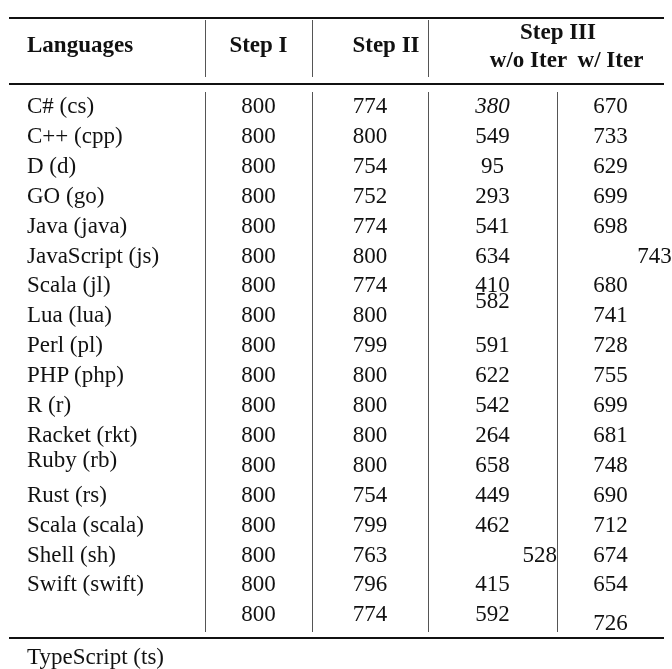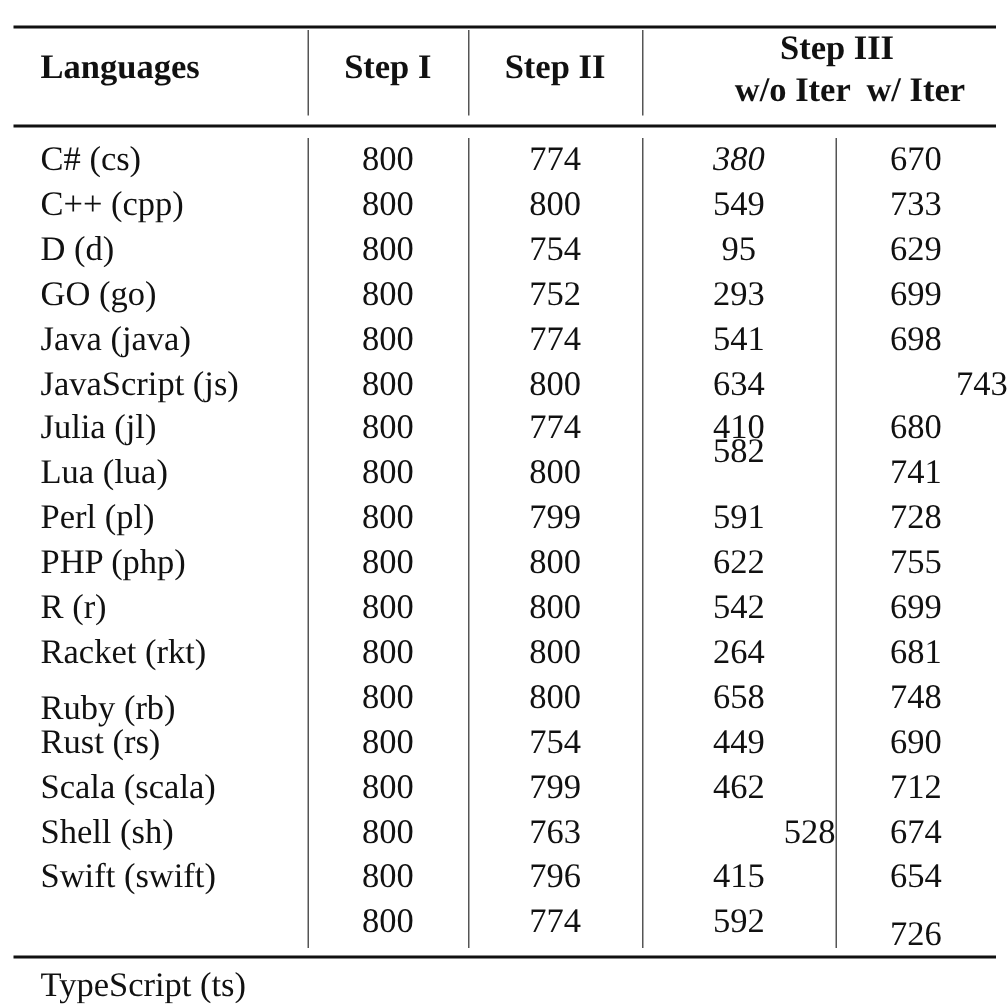--- a/index.html
+++ b/index.html
@@ -30,21 +30,21 @@
   <div class="vline" style="left:205px; top:20px; height:57px;"></div>
   <div class="vline" style="left:312px; top:20px; height:57px;"></div>
   <div class="vline" style="left:428px; top:20px; height:57px;"></div>
   <div class="vline" style="left:205px; top:92px; height:540px;"></div>
   <div class="vline" style="left:312px; top:92px; height:540px;"></div>
   <div class="vline" style="left:428px; top:92px; height:540px;"></div>
   <div class="vline" style="left:557px; top:92px; height:540px;"></div>
 
   <div class="hdr" style="left:27px; top:32px; text-align:left;">Languages</div>
   <div class="hdr" style="left:205px; width:107px; top:32px;">Step I</div>
-  <div class="hdr" style="left:312px; width:116px; top:32px;">Step II</div>
+  <div class="hdr" style="left:312px; width:116px; top:32px;padding-left:16px;">Step II</div>
   <div class="hdr" style="left:440px; width:236px; top:19px;">Step III</div>
   <div class="hdr" style="left:428px; width:123px; top:47px;padding-left:39px;">w/o Iter</div>
   <div class="hdr" style="left:551px; width:119px; top:47px;">w/ Iter</div>
 
   <div id="rows">
       <div>
         <div class="cell lang" style="top: 91px;">C# (cs)</div>
         <div class="cell num c1" style="top: 91px;">800</div>
         <div class="cell num c2" style="top: 91px;">774</div>
         <div class="cell num c3" style="top: 91px; font-style: italic;">380</div>
@@ -79,21 +79,21 @@
         <div class="cell num c4" style="top: 210.6px;">698</div>
       </div>
       <div>
         <div class="cell lang" style="top: 240.5px;">JavaScript (js)</div>
         <div class="cell num c1" style="top: 240.5px;">800</div>
         <div class="cell num c2" style="top: 240.5px;">800</div>
         <div class="cell num c3" style="top: 240.5px;">634</div>
         <div class="cell num c4" style="top: 240.5px; padding-left: 44px;">743</div>
       </div>
       <div>
-        <div class="cell lang" style="top: 270.4px;">Julia (jl)</div>
+        <div class="cell lang" style="top: 270.4px;">Scala (jl)</div>
         <div class="cell num c1" style="top: 270.4px;">800</div>
         <div class="cell num c2" style="top: 270.4px;">774</div>
         <div class="cell num c3" style="top: 270.4px;">410</div>
         <div class="cell num c4" style="top: 270.4px;">680</div>
       </div>
       <div>
         <div class="cell lang" style="top: 300.3px;">Lua (lua)</div>
         <div class="cell num c1" style="top: 300.3px;">800</div>
         <div class="cell num c2" style="top: 300.3px;">800</div>
         <div class="cell num c3" style="top: 286px;">582</div>
@@ -121,21 +121,21 @@
         <div class="cell num c4" style="top: 390px;">699</div>
       </div>
       <div>
         <div class="cell lang" style="top: 419.9px;">Racket (rkt)</div>
         <div class="cell num c1" style="top: 419.9px;">800</div>
         <div class="cell num c2" style="top: 419.9px;">800</div>
         <div class="cell num c3" style="top: 419.9px;">264</div>
         <div class="cell num c4" style="top: 419.9px;">681</div>
       </div>
       <div>
-        <div class="cell lang" style="top: 457px;">Ruby (rb)</div>
+        <div class="cell lang" style="top: 445px;">Ruby (rb)</div>
         <div class="cell num c1" style="top: 449.8px;">800</div>
         <div class="cell num c2" style="top: 449.8px;">800</div>
         <div class="cell num c3" style="top: 449.8px;">658</div>
         <div class="cell num c4" style="top: 449.8px;">748</div>
       </div>
       <div>
         <div class="cell lang" style="top: 479.7px;">Rust (rs)</div>
         <div class="cell num c1" style="top: 479.7px;">800</div>
         <div class="cell num c2" style="top: 479.7px;">754</div>
         <div class="cell num c3" style="top: 479.7px;">449</div>

